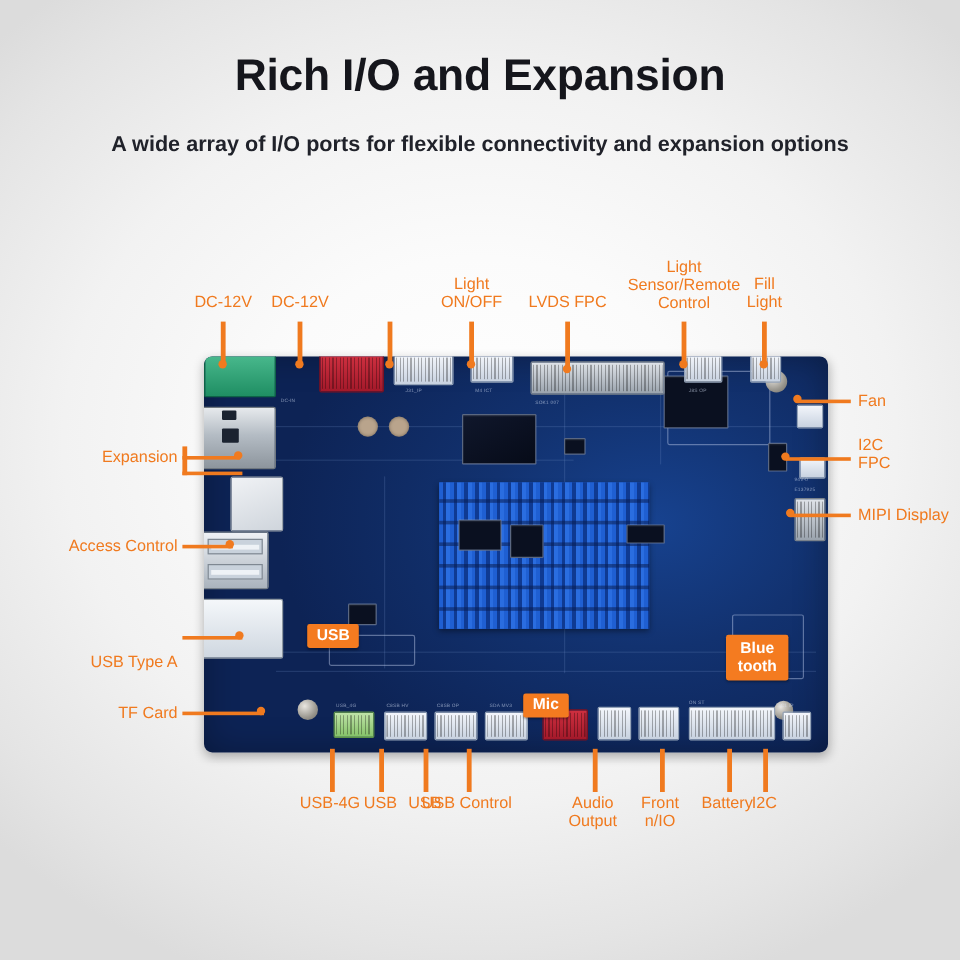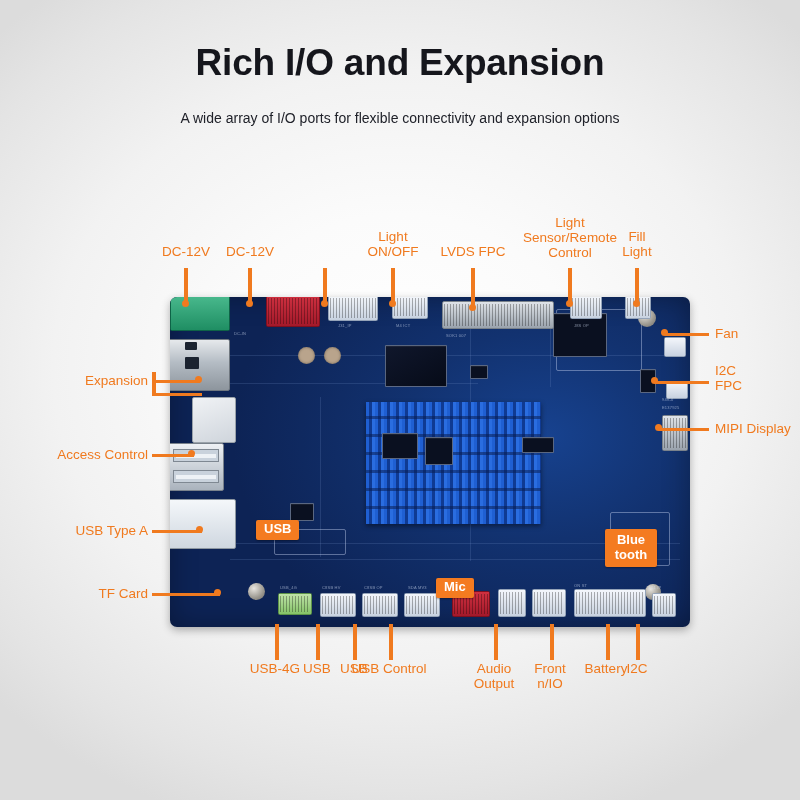--- a/index.html
+++ b/index.html
@@ -18,21 +18,21 @@
   
   .page-title {
     position: absolute; left: 0; top: 42px; width: 800px;
     text-align: center;
     font-size: 37px; font-weight: bold; letter-spacing: -0.2px;
     color: #15161c;
   }
   .page-subtitle {
     position: absolute; left: 0; top: 110px; width: 800px;
     text-align: center;
-    font-size: 14px; font-weight: normal;
+    font-size: 18px; font-weight: bold;
     color: #20222a;
   }
   .section-badge {
     position: absolute; left: 50%; top: 163px;
     transform: translateX(-50%);
     background: #f47b20;
     color: #fff;
     font-size: 21px;
     padding: 6px 22px 8px 22px;
     border-radius: 22px;
@@ -347,21 +347,21 @@
   <div class="callout c-left" style="left:38px; top:373px; width:110px;">Expansion</div>
   <div class="leader h" style="left:152px; top:380px; width:48px;"></div>
   <div class="leader v" style="left:152px; top:372px; height:24px;"></div>
   <div class="leader h" style="left:152px; top:393px; width:50px;"></div>
   <div class="dot" style="left:195px; top:376px;"></div>
 
   <div class="callout c-left" style="left:18px; top:447px; width:130px;">Access Control</div>
   <div class="leader h" style="left:152px; top:454px; width:42px;"></div>
   <div class="dot" style="left:188px; top:450px;"></div>
 
-  <div class="callout c-left" style="left:28px; top:523px; width:120px;">USB Type A</div>
+  <div class="callout c-left" style="left:28px; top:544px; width:120px;">USB Type A</div>
   <div class="leader h" style="left:152px; top:530px; width:50px;"></div>
   <div class="dot" style="left:196px; top:526px;"></div>
 
   <div class="callout c-left" style="left:48px; top:586px; width:100px;">TF Card</div>
   <div class="leader h" style="left:152px; top:593px; width:68px;"></div>
   <div class="dot" style="left:214px; top:589px;"></div>
 
   <div class="callout c-right" style="left:715px; top:326px; width:70px;">Fan</div>
   <div class="leader h" style="left:665px; top:333px; width:44px;"></div>
   <div class="dot" style="left:661px; top:329px;"></div>

